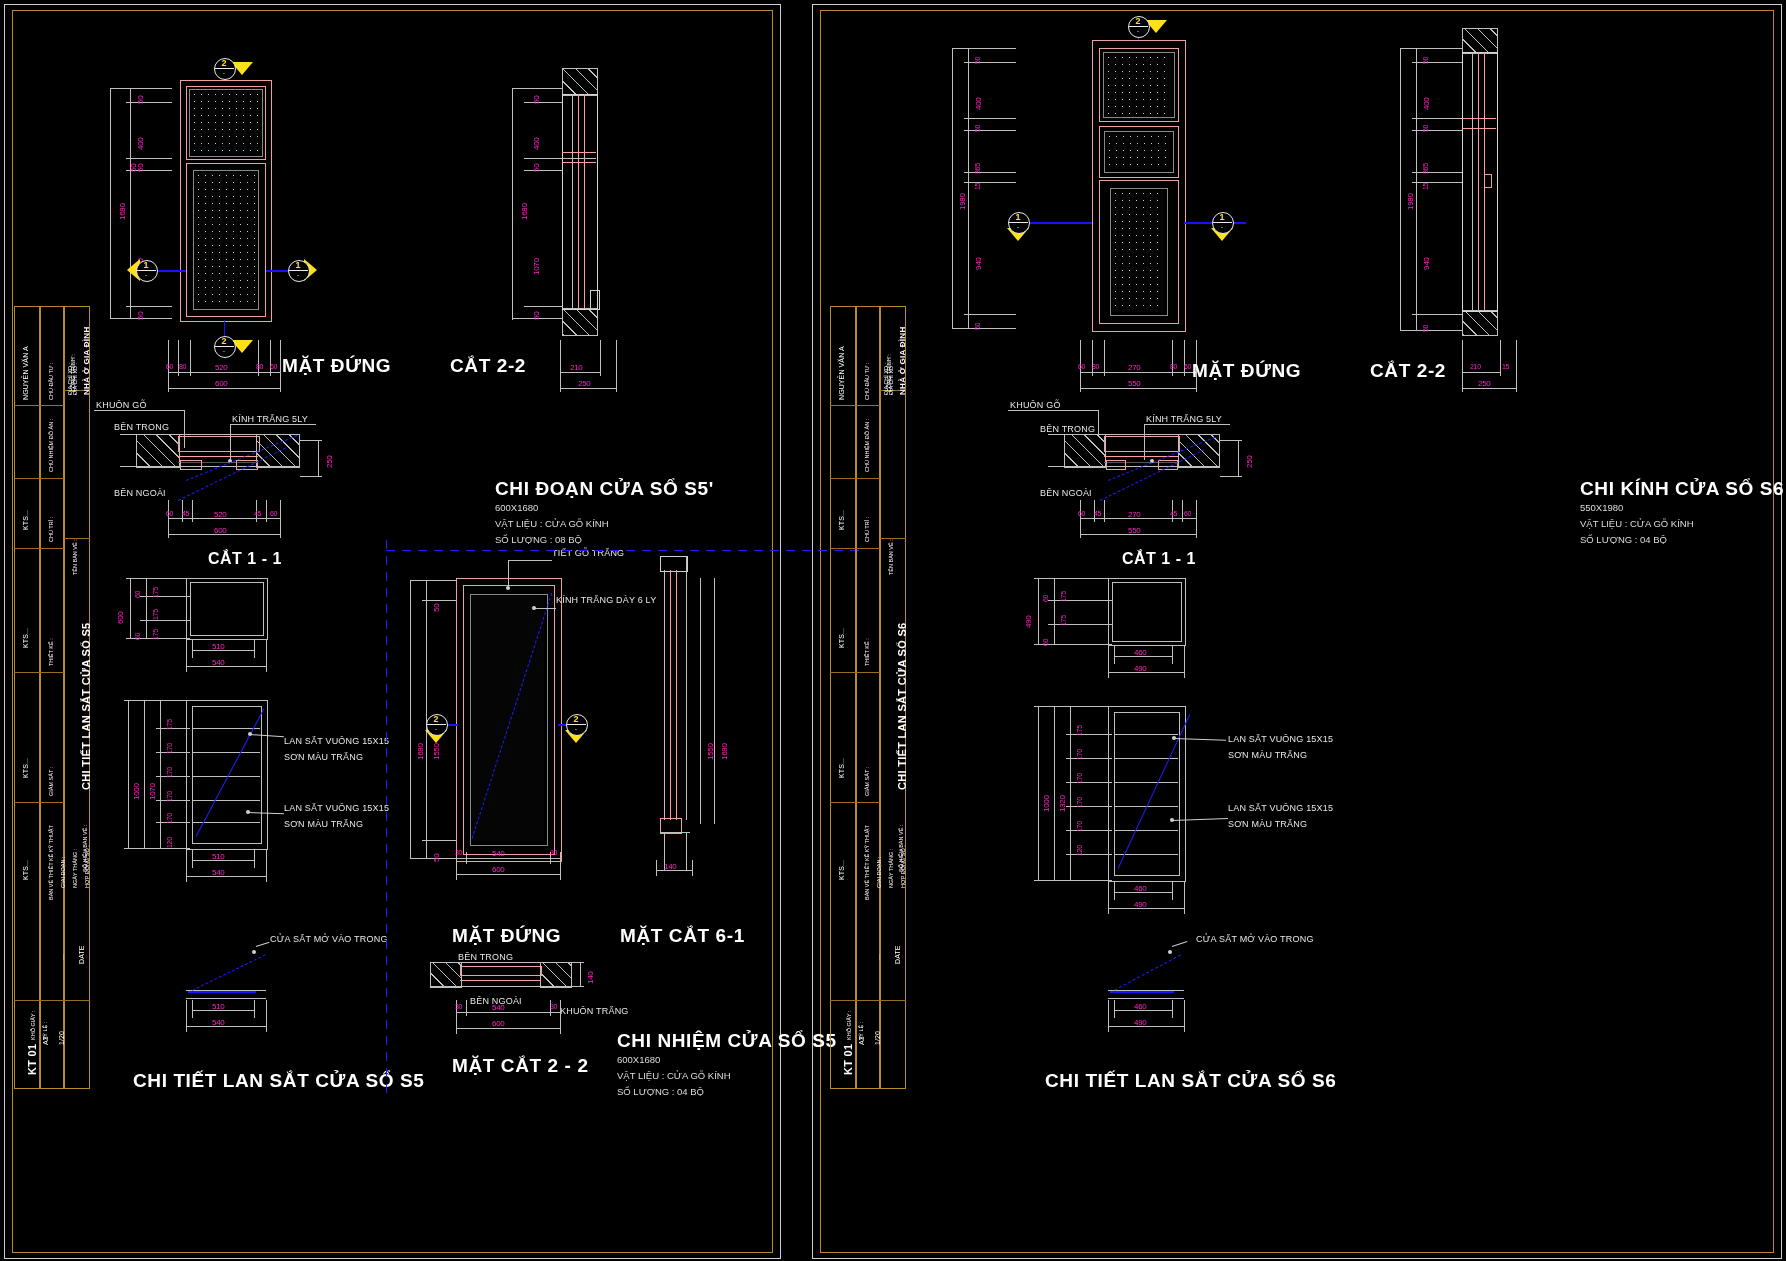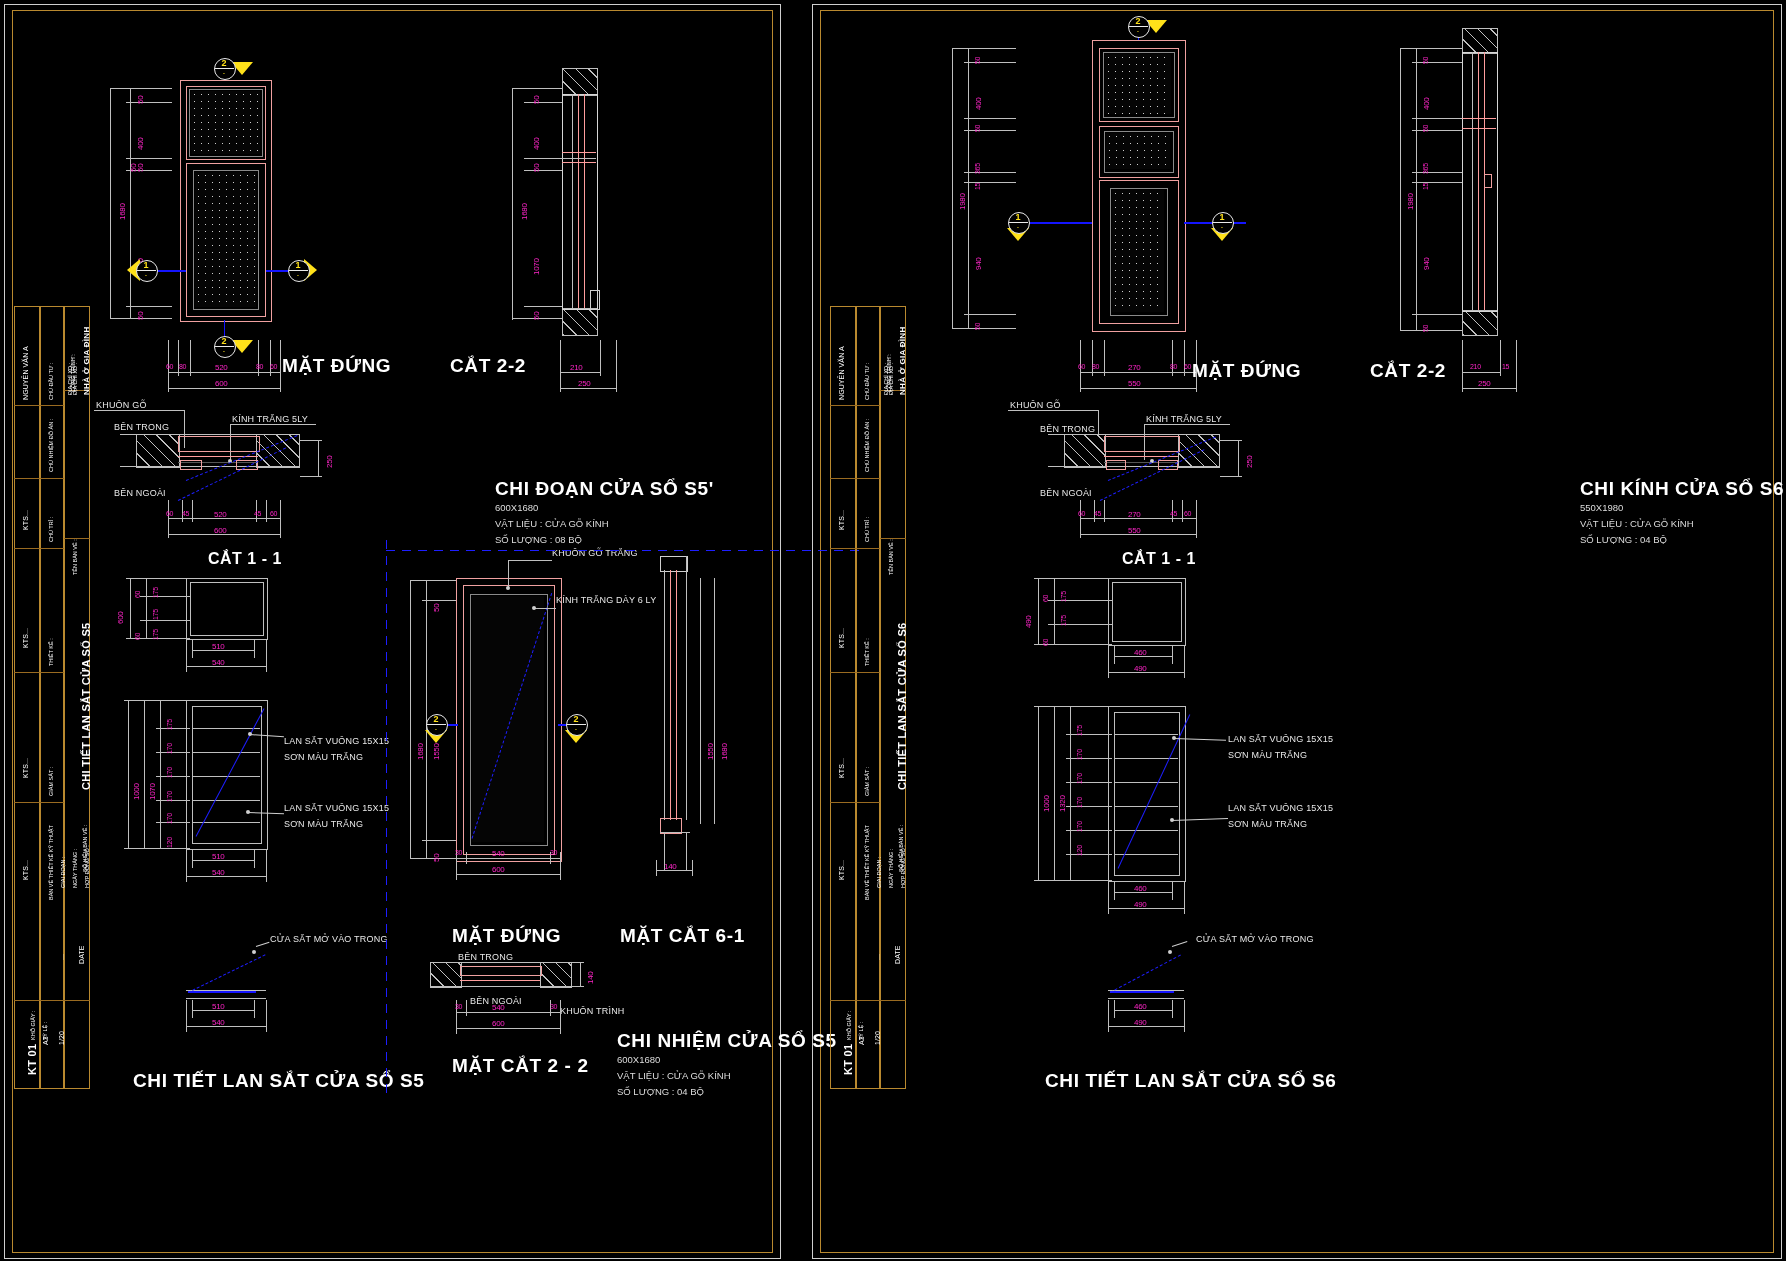--- a/index.html
+++ b/index.html
@@ -309,21 +309,21 @@
   <div class="spec" style="left:495px;top:502px;">600X1680</div>
   <div class="spec" style="left:495px;top:518px;">VẬT LIỆU : CỬA GỖ KÍNH</div>
   <div class="spec" style="left:495px;top:534px;">SỐ LƯỢNG : 08 BỘ</div>
 
   <div class="rectR" style="left:456px;top:578px;width:104px;height:282px;"></div>
   <div class="rectR" style="left:463px;top:585px;width:90px;height:268px;"></div>
   <div class="rectG" style="left:470px;top:594px;width:76px;height:250px;"></div>
   <div class="mesh2" style="left:472px;top:596px;width:72px;height:246px;"></div>
   <div class="diagD" style="left:472px;top:838px;width:258px;transform:rotate(-72deg);"></div>
 
-  <div class="lbl" style="left:552px;top:548px;">KHUÔN GỖ TRẮNG</div>
+  <div class="lbl" style="left:552px;top:548px;">TIẾT GỖ TRẮNG</div>
   <div class="ln lnH" style="left:508px;top:560px;width:44px;"></div>
   <div class="ln lnV" style="left:508px;top:560px;height:28px;"></div>
   <div class="dot" style="left:506px;top:586px;"></div>
   <div class="lbl" style="left:556px;top:595px;">KÍNH TRẮNG DÀY 6 LY</div>
   <div class="ln lnH" style="left:534px;top:608px;width:22px;"></div>
   <div class="dot" style="left:532px;top:606px;"></div>
 
   <div class="ln lnV" style="left:410px;top:580px;height:278px;"></div>
   <div class="ln lnV" style="left:426px;top:580px;height:278px;"></div>
   <div class="ln lnH" style="left:410px;top:580px;width:46px;"></div>
@@ -382,21 +382,21 @@
 
   <div class="ln lnV" style="left:700px;top:578px;height:246px;"></div>
   <div class="ln lnV" style="left:714px;top:578px;height:246px;"></div>
   <div class="dim dimv" style="left:706px;top:760px;">1550</div>
   <div class="dim dimv" style="left:720px;top:760px;">1680</div>
 
   <div class="ttl" style="left:620px;top:925px;">MẶT CẮT 6-1</div>
 
   <div class="lbl" style="left:458px;top:952px;">BÊN TRONG</div>
   <div class="lbl" style="left:470px;top:996px;">BÊN NGOÀI</div>
-  <div class="lbl" style="left:560px;top:1006px;">KHUÔN TRÌNH</div>
+  <div class="lbl" style="left:560px;top:1006px;">KHUÔN TRẮNG</div>
   <div class="hatch" style="left:430px;top:962px;width:30px;height:24px;"></div>
   <div class="hatch" style="left:540px;top:962px;width:30px;height:24px;"></div>
   <div class="ln" style="left:430px;top:962px;width:142px;height:1px;"></div>
   <div class="ln" style="left:430px;top:986px;width:142px;height:1px;"></div>
   <div class="rectR" style="left:460px;top:966px;width:80px;height:8px;"></div>
   <div class="ln red" style="left:460px;top:980px;width:80px;height:1px;"></div>
   <div class="ln lnV" style="left:580px;top:962px;height:24px;"></div>
   <div class="ln lnH" style="left:572px;top:962px;width:12px;"></div>
   <div class="ln lnH" style="left:572px;top:986px;width:12px;"></div>
   <div class="dim dimv" style="left:586px;top:984px;">140</div>

